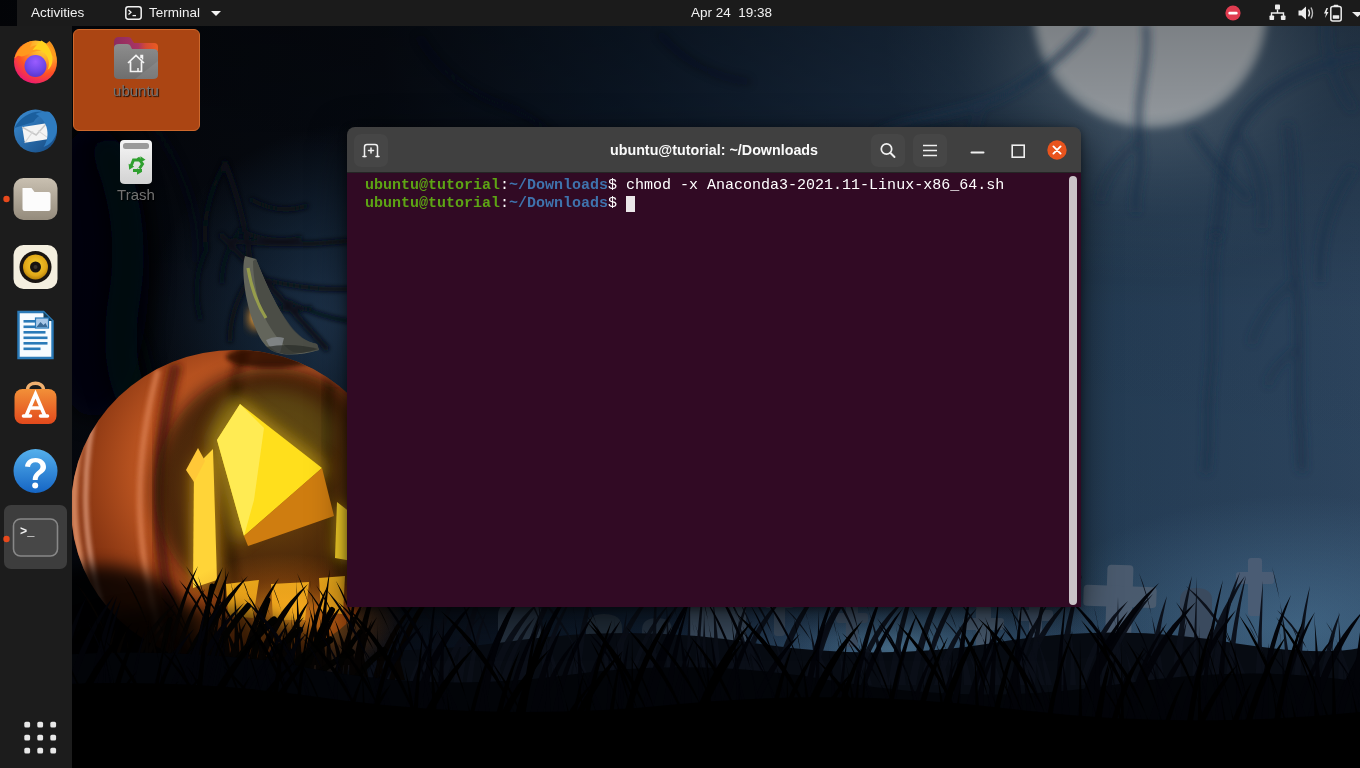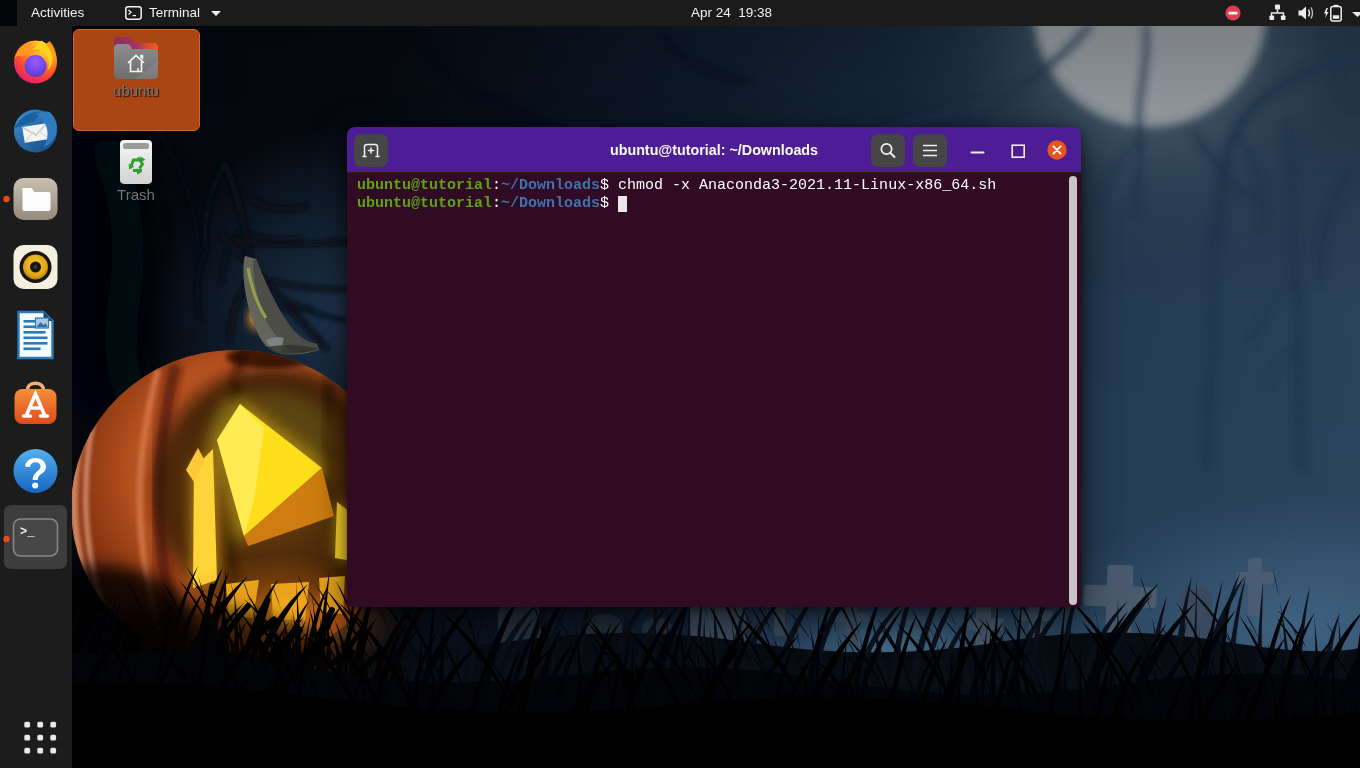--- a/index.html
+++ b/index.html
@@ -3,26 +3,26 @@
 *{margin:0;padding:0;box-sizing:border-box}
 html,body{width:1360px;height:768px;overflow:hidden;background:#000;font-family:"Liberation Sans",sans-serif}
 #wall{position:absolute;left:0;top:0;z-index:0}
 #topbar{position:absolute;left:17px;top:0;width:1360px;height:26px;background:#1b1b1b;z-index:30}
 .tb-item{position:absolute;top:0;height:26px;line-height:26px;color:#f0f0f0;font-size:13.5px}
 .tb-svg{position:absolute}
 #sel-ubuntu{position:absolute;left:73px;top:29px;width:127px;height:102px;background:#ab4513;border:1px solid #cd682c;border-radius:6px}
 .dlabel{position:absolute;color:#737373;font-size:15px;text-align:center;z-index:2;text-shadow:1px 1px 1px rgba(0,0,0,0.85)}
 #wall{z-index:0}
 #term{position:absolute;left:347px;top:127px;width:734px;height:480px;z-index:10;border-radius:8px 8px 0 0;box-shadow:0 10px 36px rgba(0,0,0,0.6),0 2px 8px rgba(0,0,0,0.45)}
-#thead{position:absolute;left:0;top:0;width:734px;height:46px;background:#4c1d95;border-radius:8px 8px 0 0;border-bottom:1px solid #252525}
+#thead{position:absolute;left:0;top:0;width:734px;height:46px;background:#404040;border-radius:8px 8px 0 0;border-bottom:1px solid #252525}
 .tbtn{position:absolute;top:7px;width:34px;height:33px;background:#464646;border-radius:7px}
 #ttitle{position:absolute;left:0;top:0;width:734px;height:46px;line-height:46px;text-align:center;color:#fafafa;font-size:14.3px;font-weight:bold}
 #tclose{position:absolute;left:700px;top:13px;width:20px;height:20px}
 #tbody{position:absolute;left:0;top:46px;width:734px;height:434px;background:#310a24}
-#ttext{font-family:"Liberation Mono",monospace;font-size:15px;line-height:18px;color:#fff;padding:4px 0 0 10px}
+#ttext{font-family:"Liberation Mono",monospace;font-size:15px;line-height:18px;color:#fff;padding:4px 0 0 18px}
 #ttext .g{color:#5da414;font-weight:bold}
 #ttext .b{color:#3f73ad;font-weight:bold}
 #ttext .cur{background:#ebe7e9;display:inline-block;width:9px;height:16px;vertical-align:text-bottom}
 #tscroll{position:absolute;right:4px;top:3px;width:8px;height:429px;background:#cac3c7;border-radius:4px}
 </style></head>
 <body>
 <svg id="wall" width="1360" height="768" viewBox="0 0 1360 768" xmlns="http://www.w3.org/2000/svg">
 <defs>
  <linearGradient id="sky" x1="0" y1="0" x2="1" y2="0">
   <stop offset="0" stop-color="#04060b"></stop>

